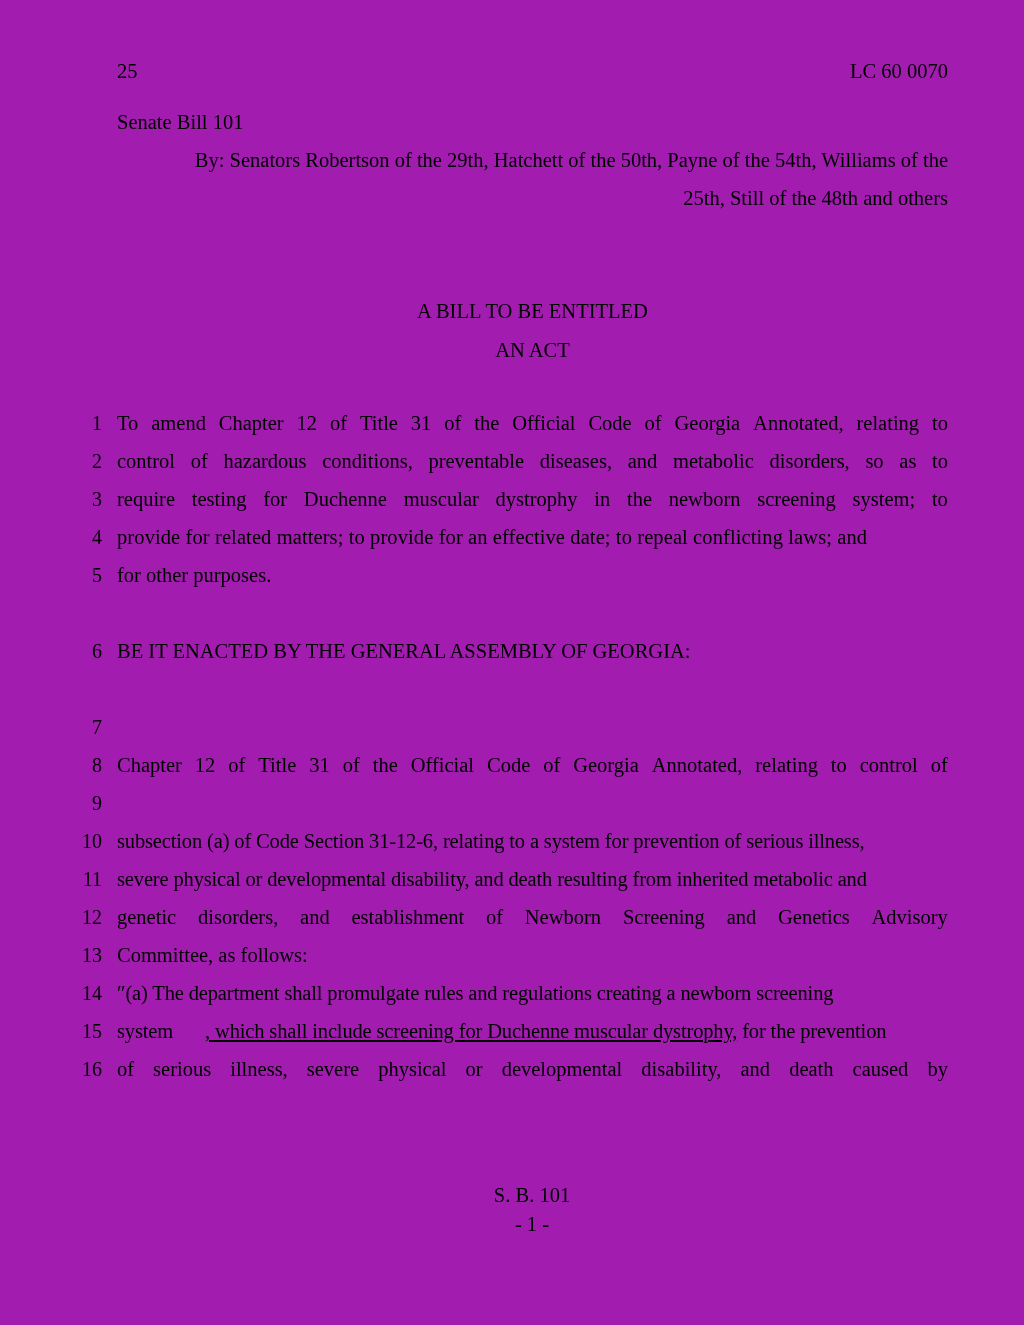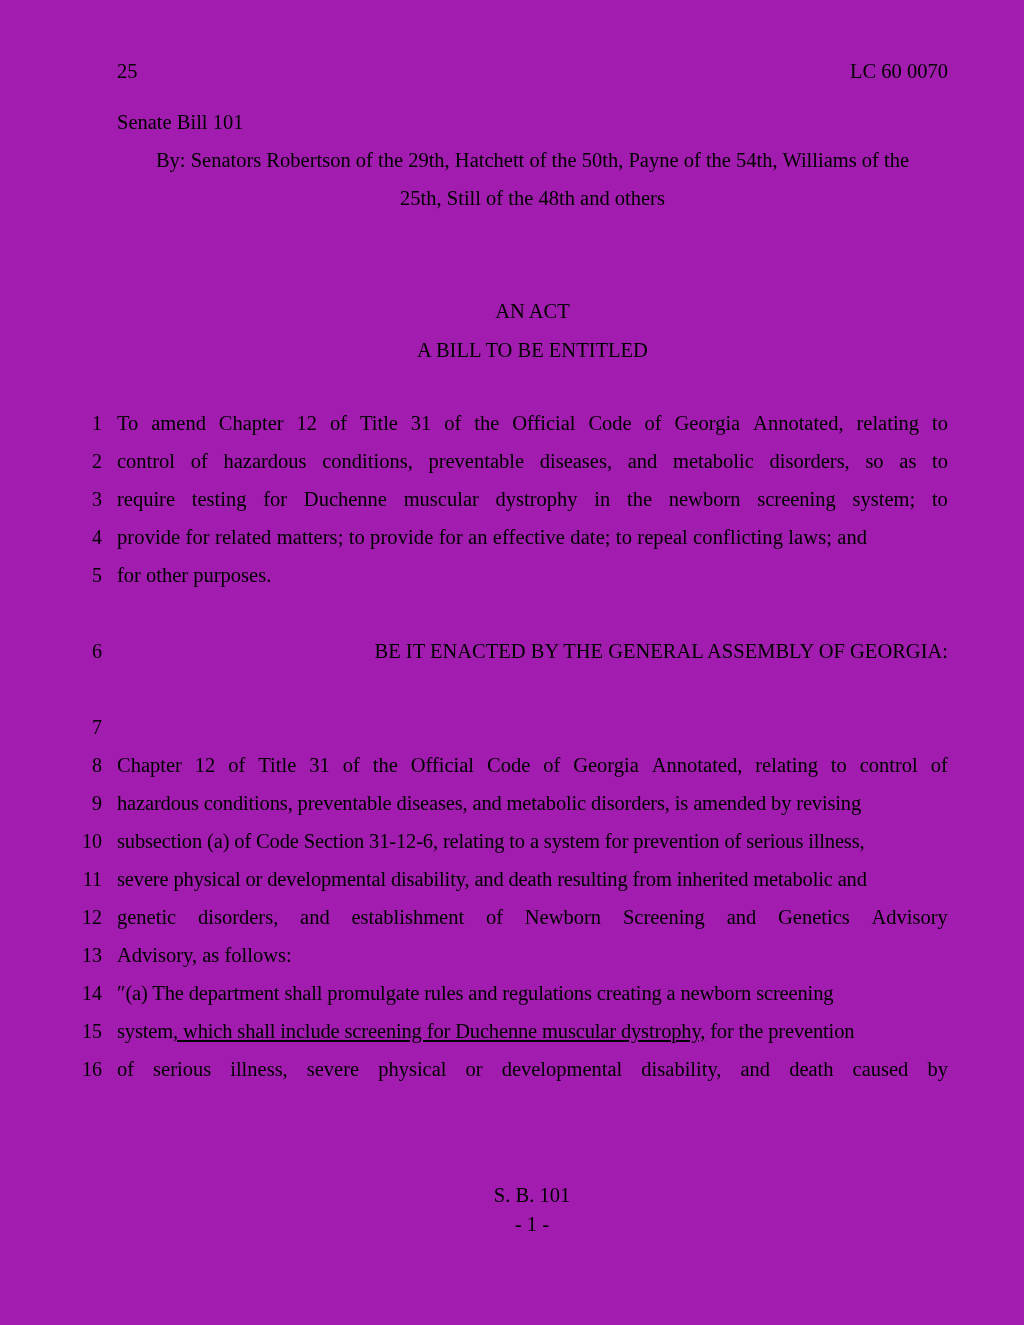--- a/index.html
+++ b/index.html
@@ -36,21 +36,21 @@
   
   .bill-block {
     position: absolute;
     left: 117px;
     right: 116px;
     top: 103px;
     font-size: 20.5px;
     line-height: 38px;
   }
   .bill-block .sponsors {
-    text-align: center;
+    text-align: right;
   }
 
   
   .title-block {
     position: absolute;
     left: 117px;
     right: 116px;
     top: 292px;
     text-align: center;
     font-size: 20.5px;
@@ -96,26 +96,26 @@
 
   
   .ln .txt.loose {
     letter-spacing: 0.1px;
   }
   .ln .txt.tight {
     letter-spacing: -0.15px;
   }
 
   .ln .txt.center {
-    text-align: right;
+    text-align: left;
     white-space: normal;
   }
   .ln .txt.center.bold { font-weight: bold; letter-spacing: 0.2px; }
 
-  .ins { text-decoration: underline; }
+  .ins { text-decoration: underline; margin-left: 32px; }
   .qm  { font-style: normal; }
 
   
   .footer {
     position: absolute;
     left: 0;
     right: 0;
     top: 1152px;
     text-align: center;
     font-size: 20.5px;
@@ -133,22 +133,22 @@
     <span>LC 60 0070</span>
   </div>
 
   <div class="bill-block">
     <div>Senate Bill 101</div>
     <div class="sponsors">By: Senators Robertson of the 29th, Hatchett of the 50th, Payne of the 54th, Williams of the</div>
     <div class="sponsors">25th, Still of the 48th and others</div>
   </div>
 
   <div class="title-block">
+    <div>A BILL TO BE ENTITLED</div>
     <div>AN ACT</div>
-    <div>A BILL TO BE ENTITLED</div>
   </div>
 
   <div class="body-lines" id="body-lines">
       <div class="ln">
         <span class="num">1</span>
         <span class="txt just">
           <span>To</span>
           <span>amend</span>
           <span>Chapter</span>
           <span>12</span>
@@ -233,21 +233,20 @@
           <span>Georgia</span>
           <span>Annotated,</span>
           <span>relating</span>
           <span>to</span>
           <span>control</span>
           <span>of</span>
         </span>
       </div>
       <div class="ln">
         <span class="num">9</span>
-        <span class="txt tight">hazardous conditions, preventable diseases, and metabolic disorders, is amended by revising</span>
       </div>
       <div class="ln">
         <span class="num">10</span>
         <span class="txt tight">subsection (a) of Code Section 31-12-6, relating to a system for prevention of serious illness,</span>
       </div>
       <div class="ln">
         <span class="num">11</span>
         <span class="txt tight">severe physical or developmental disability, and death resulting from inherited metabolic and</span>
       </div>
       <div class="ln">
@@ -260,21 +259,21 @@
           <span>of</span>
           <span>Newborn</span>
           <span>Screening</span>
           <span>and</span>
           <span>Genetics</span>
           <span>Advisory</span>
         </span>
       </div>
       <div class="ln">
         <span class="num">13</span>
-        <span class="txt">Advisory, as follows:</span>
+        <span class="txt">Committee, as follows:</span>
       </div>
       <div class="ln">
         <span class="num">14</span>
         <span class="txt tight"><span class="qm">″</span><span>(a)  The department shall promulgate rules and regulations creating a newborn screening</span></span>
       </div>
       <div class="ln">
         <span class="num">15</span>
         <span class="txt tight"><span>system</span><span class="ins">, which shall include screening for Duchenne muscular dystrophy,</span><span> for the prevention</span></span>
       </div>
       <div class="ln">

